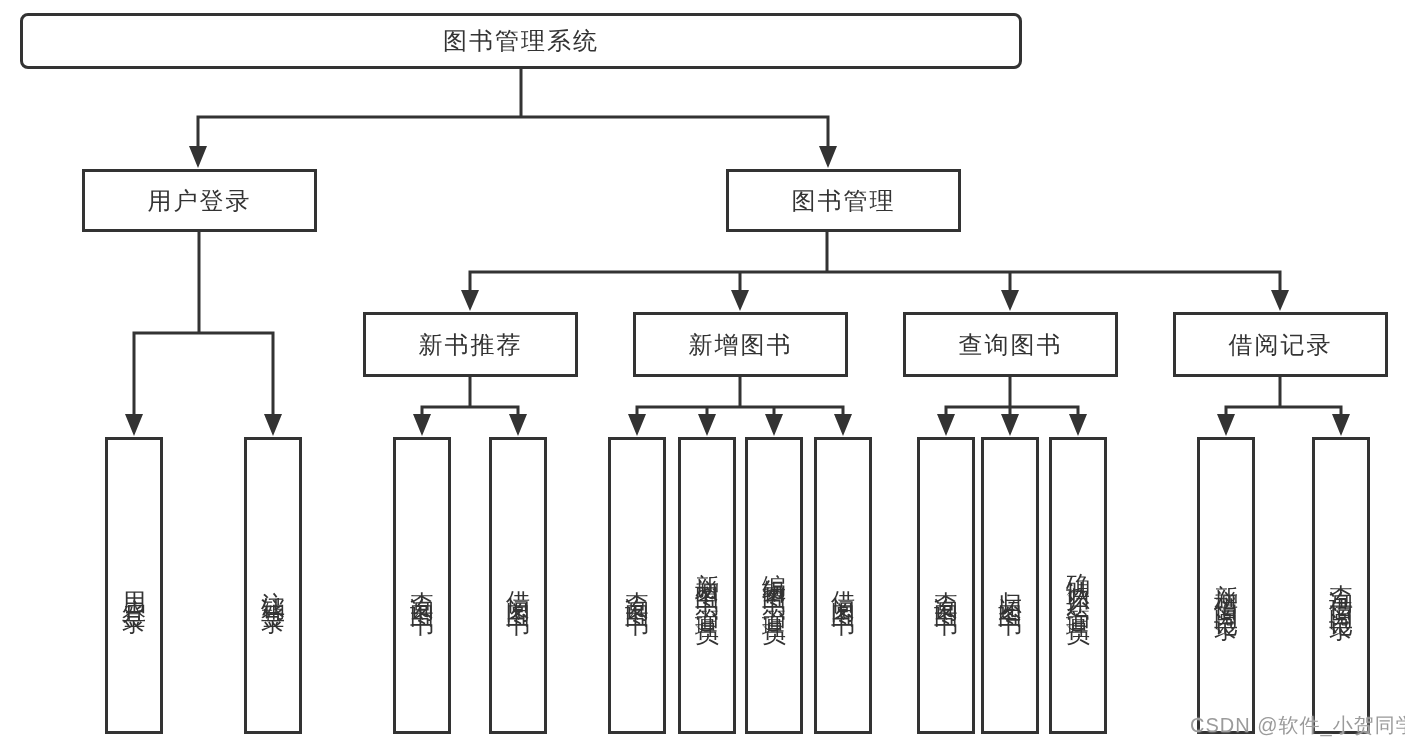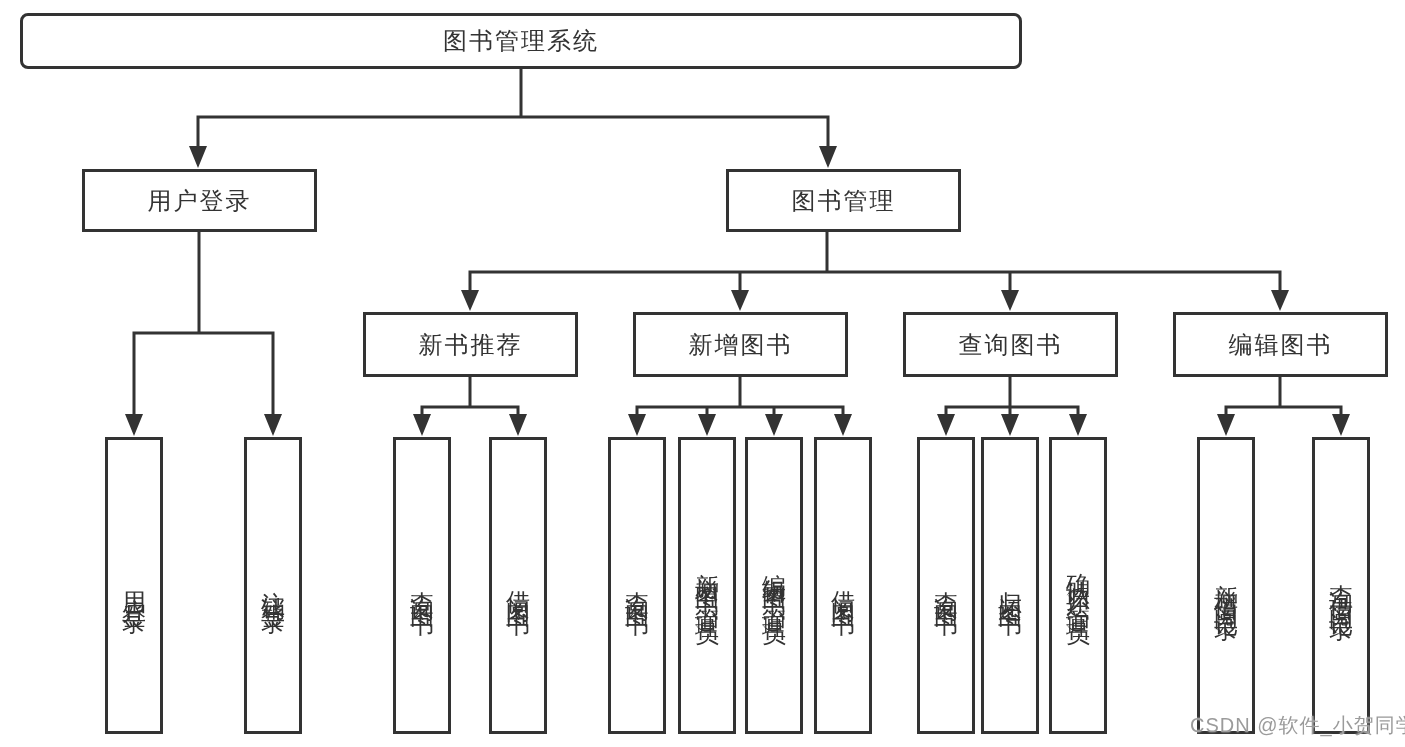--- a/index.html
+++ b/index.html
@@ -120,21 +120,21 @@
   <div class="box lv3-box" style="left:363px;text-align:center;">
     <span class="hlabel">新书推荐</span>
   </div>
   <div class="box lv3-box" style="left:633px;">
     <span class="hlabel">新增图书</span>
   </div>
   <div class="box lv3-box" style="left:903px;">
     <span class="hlabel">查询图书</span>
   </div>
   <div class="box lv3-box" style="left:1173px;">
-    <span class="hlabel">编辑图书</span>
+    <span class="hlabel">借阅记录</span>
   </div>
 
   <div class="box leaf" style="left:105px;">
     <span class="vlabel">用户登录</span>
   </div>
   <div class="box leaf" style="left:244px;">
     <span class="vlabel">注销登录</span>
   </div>
 
   <div class="box leaf" style="left:393px;">

